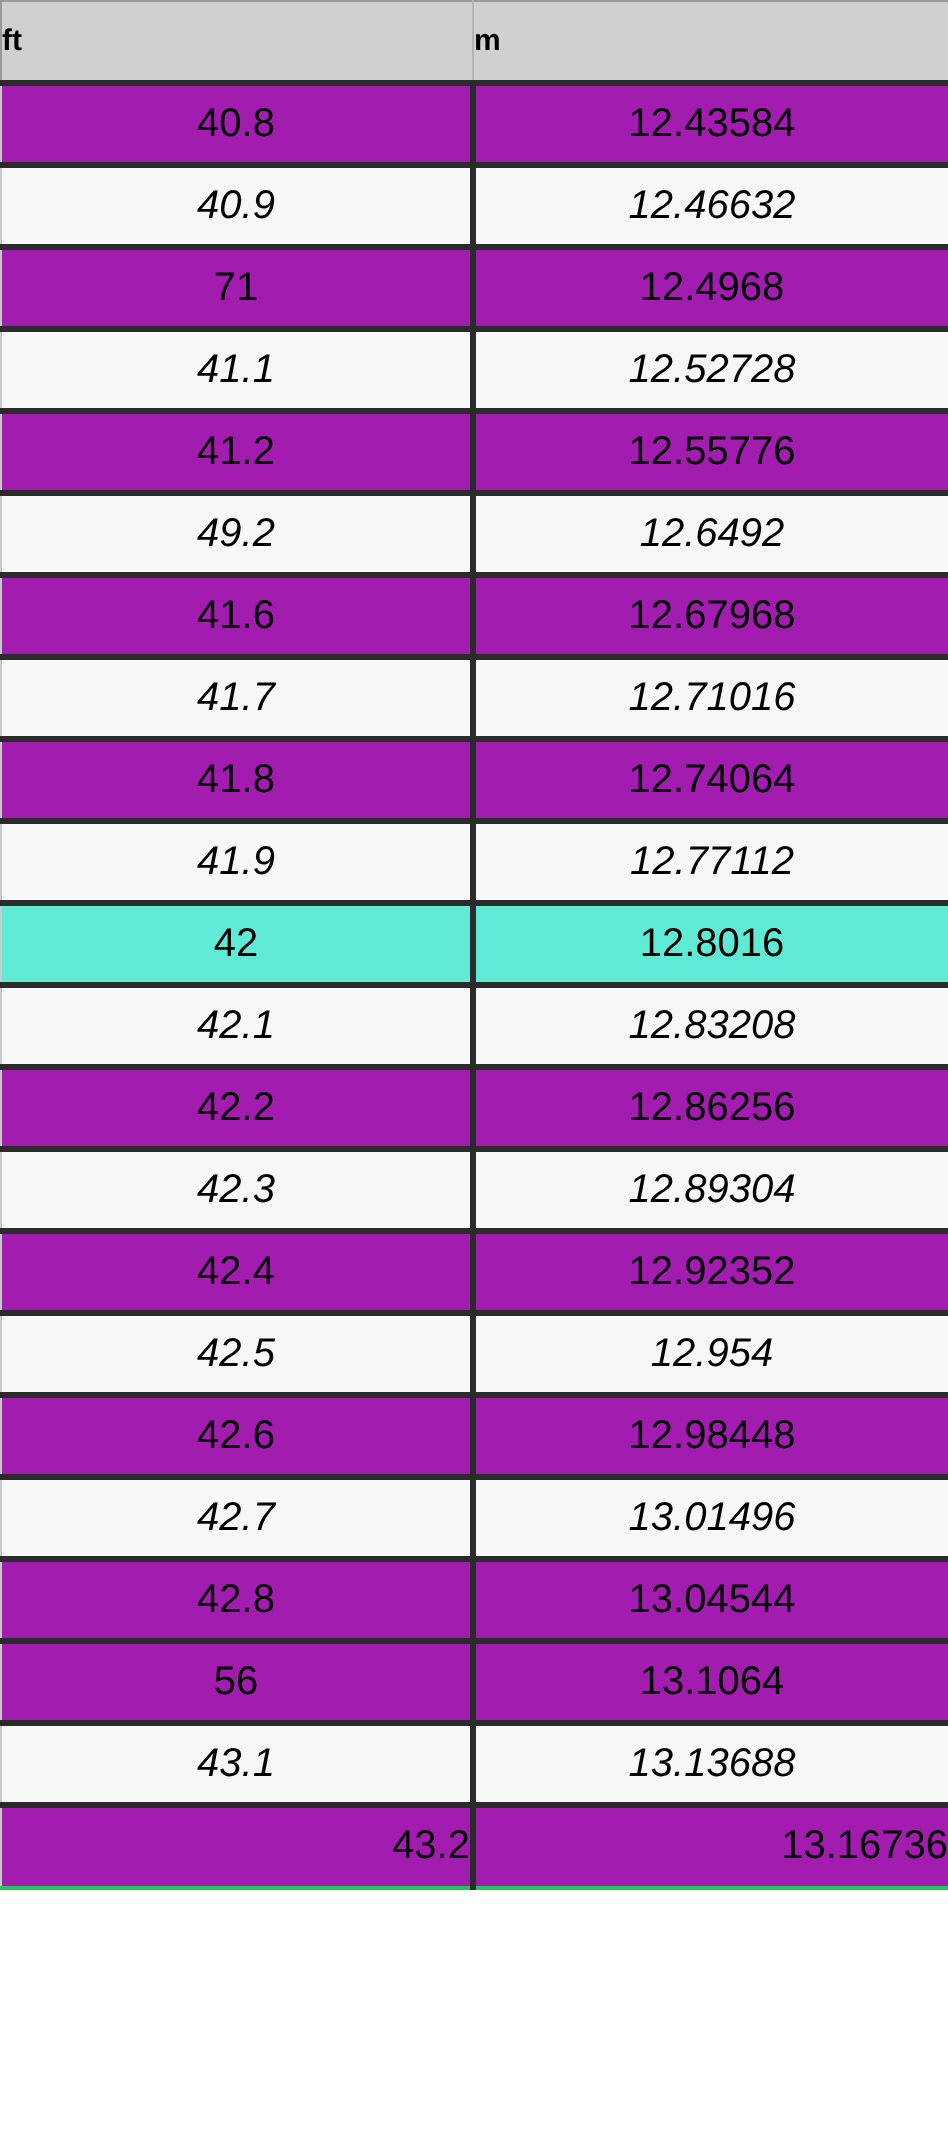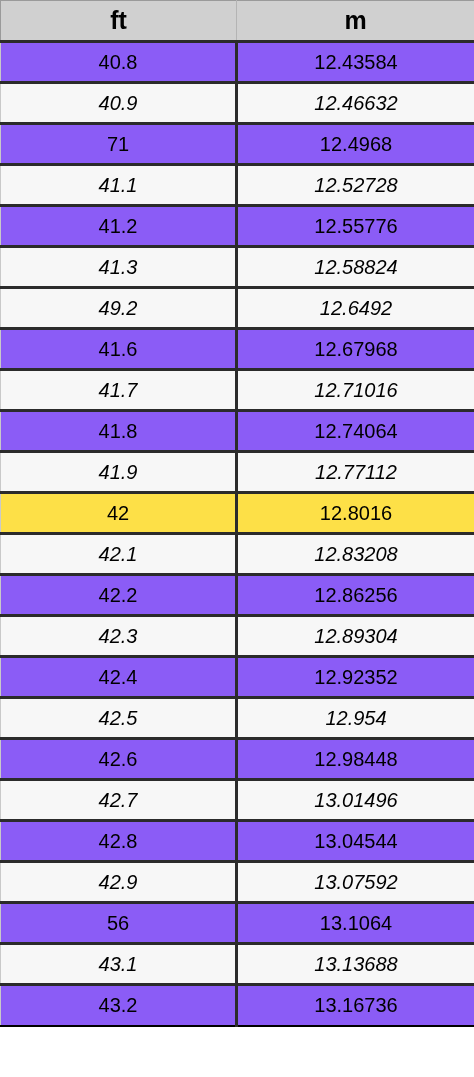--- a/index.html
+++ b/index.html
@@ -22,23 +22,23 @@
   }
 
   #conversion-table col.col-ft { width: 236px; }
   #conversion-table col.col-m  { width: 238px; }
 
   
   thead th {
     height: 41px;
     background: #d0d0d0;
     color: #000000;
-    font-size: 25px;
+    font-size: 15px;
     font-weight: bold;
-    text-align: center;
+    text-align: left;
     vertical-align: middle;
     padding: 0;
     border-top: 1px solid #9a9a9a;
     border-bottom: 3px solid #2b2b2b;
     box-sizing: border-box;
     margin-top: 14px;
   }
   thead th.th-ft {
     border-left: 1px solid #9a9a9a;
     border-right: 1px solid #b4b4b4;
@@ -60,27 +60,28 @@
     white-space: nowrap;
   }
   tbody td.cell-ft {
     border-left: 1px solid #c9c9c9;
     border-right: 3px solid #2b2b2b;
   }
   tbody td.cell-m {
     border-right: 1px solid #c9c9c9;
   }
 
-  tbody tr.row-odd  td { background: #8b5cf6; margin-left: 13px; }
+  tbody tr.row-odd  td { background: #a21caf; margin-left: 13px; }
   tbody tr.row-even td { background: #f7f7f7; font-style: italic; }
 
-  tbody tr.row-highlight td { background: #fde047; }
+  tbody tr.row-highlight td { background: #5eead4; }
 
   tbody tr.row-last td {
-    border-bottom: 2px solid #000000;
+    border-bottom: 2px solid #22c55e;
+    text-align: right;
   }
 </style>
 </head>
 <body>
 
 <table id="conversion-table">
   <colgroup>
     <col class="col-ft">
     <col class="col-m">
   </colgroup>
@@ -103,24 +104,20 @@
         <td class="cell-ft">71</td>
         <td class="cell-m">12.4968</td>
       </tr>
       <tr class="row-even">
         <td class="cell-ft">41.1</td>
         <td class="cell-m">12.52728</td>
       </tr>
       <tr class="row-odd">
         <td class="cell-ft">41.2</td>
         <td class="cell-m">12.55776</td>
-      </tr>
-      <tr class="row-even">
-        <td class="cell-ft">41.3</td>
-        <td class="cell-m">12.58824</td>
       </tr>
       <tr class="row-even">
         <td class="cell-ft">49.2</td>
         <td class="cell-m">12.6492</td>
       </tr>
       <tr class="row-odd">
         <td class="cell-ft">41.6</td>
         <td class="cell-m">12.67968</td>
       </tr>
       <tr class="row-even">
@@ -164,24 +161,20 @@
         <td class="cell-m">12.98448</td>
       </tr>
       <tr class="row-even">
         <td class="cell-ft">42.7</td>
         <td class="cell-m">13.01496</td>
       </tr>
       <tr class="row-odd">
         <td class="cell-ft">42.8</td>
         <td class="cell-m">13.04544</td>
       </tr>
-      <tr class="row-even">
-        <td class="cell-ft">42.9</td>
-        <td class="cell-m">13.07592</td>
-      </tr>
       <tr class="row-odd">
         <td class="cell-ft">56</td>
         <td class="cell-m">13.1064</td>
       </tr>
       <tr class="row-even">
         <td class="cell-ft">43.1</td>
         <td class="cell-m">13.13688</td>
       </tr>
       <tr class="row-odd row-last">
         <td class="cell-ft">43.2</td>

